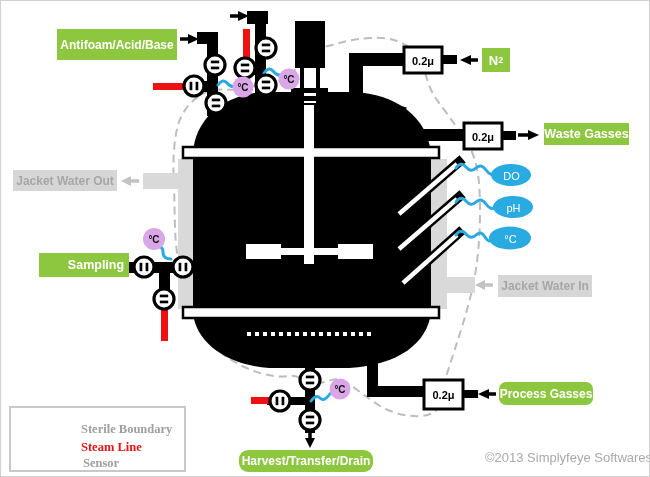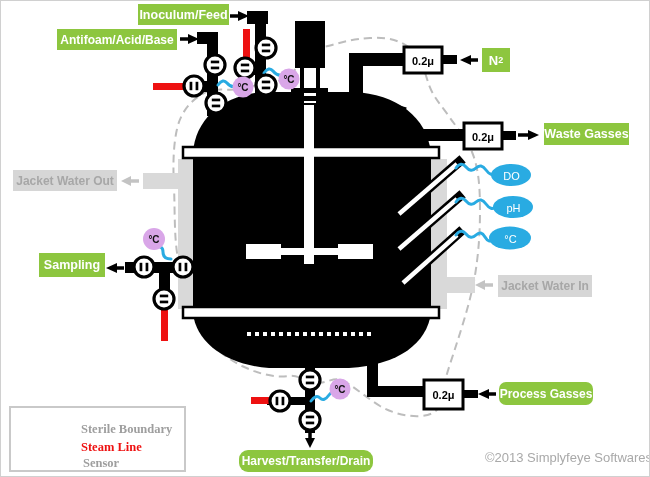--- a/index.html
+++ b/index.html
@@ -239,28 +239,27 @@
         <polygon points="309,447 304,437 314,437" class="arrh"></polygon>
   </g>
 
   <g>
     <path d="M13,429 q8,-7 15,-1 t15,1 t15,-1" fill="none" stroke="var(--boundary_gray)" stroke-width="2.5" stroke-dasharray="6 4"></path>
     <rect x="22" y="440" width="44" height="7" class="steam"></rect>
     <path d="M15,460 q6,-9 12,-1 t12,1 t12,2" fill="none" stroke="var(--sensor_blue)" stroke-width="3.5" stroke-linecap="round"></path>
   </g>
 </svg>
 
-<div class="lbl g-lbl" style="left:137px;top:3px;width:91px;height:21px;font-size:12.5px;">Inoculum/Feed</div>
-<div class="lbl g-lbl" style="left:56px;top:28px;width:120px;height:21px;">Antifoam/Acid/Base</div>
+<div class="lbl g-lbl" style="left:56px;top:28px;width:120px;height:31px;">Antifoam/Acid/Base</div>
 <div class="lbl g-lbl" style="left:481px;top:47px;width:28px;height:24px;font-size:13px;">
       <span>N</span>
       <sub>2</sub>
     </div>
 <div class="lbl g-lbl" style="left:543px;top:122px;width:85px;height:22px;font-size:12.5px;">Waste Gasses</div>
-<div class="lbl g-lbl" style="left:38px;top:252px;width:66px;height:24px;font-size:12.5px;">Sampling</div>
+<div class="lbl g-lbl" style="left:38px;top:252px;width:66px;height:24px;font-size:12.5px;padding-left:24px;">Sampling</div>
 <div class="lbl g-lbl" style="left:498px;top:381px;width:94px;height:23px;border-radius:7px;">Process Gasses</div>
 <div class="lbl g-lbl" style="left:238px;top:449px;width:134px;height:22px;border-radius:9px;">Harvest/Transfer/Drain</div>
 
 <div class="lbl j-lbl" style="left:497px;top:274px;width:94px;height:22px;">Jacket Water In</div>
 <div class="lbl j-lbl" style="left:12px;top:169px;width:104px;height:21px;">Jacket Water Out</div>
 
 <div class="ftext" style="left:403px;top:47px;width:38px;height:25px;">0.2μ</div>
 <div class="ftext" style="left:463px;top:123px;width:38px;height:25px;">0.2μ</div>
 <div class="ftext" style="left:423px;top:380px;width:39px;height:27px;">0.2μ</div>
 

